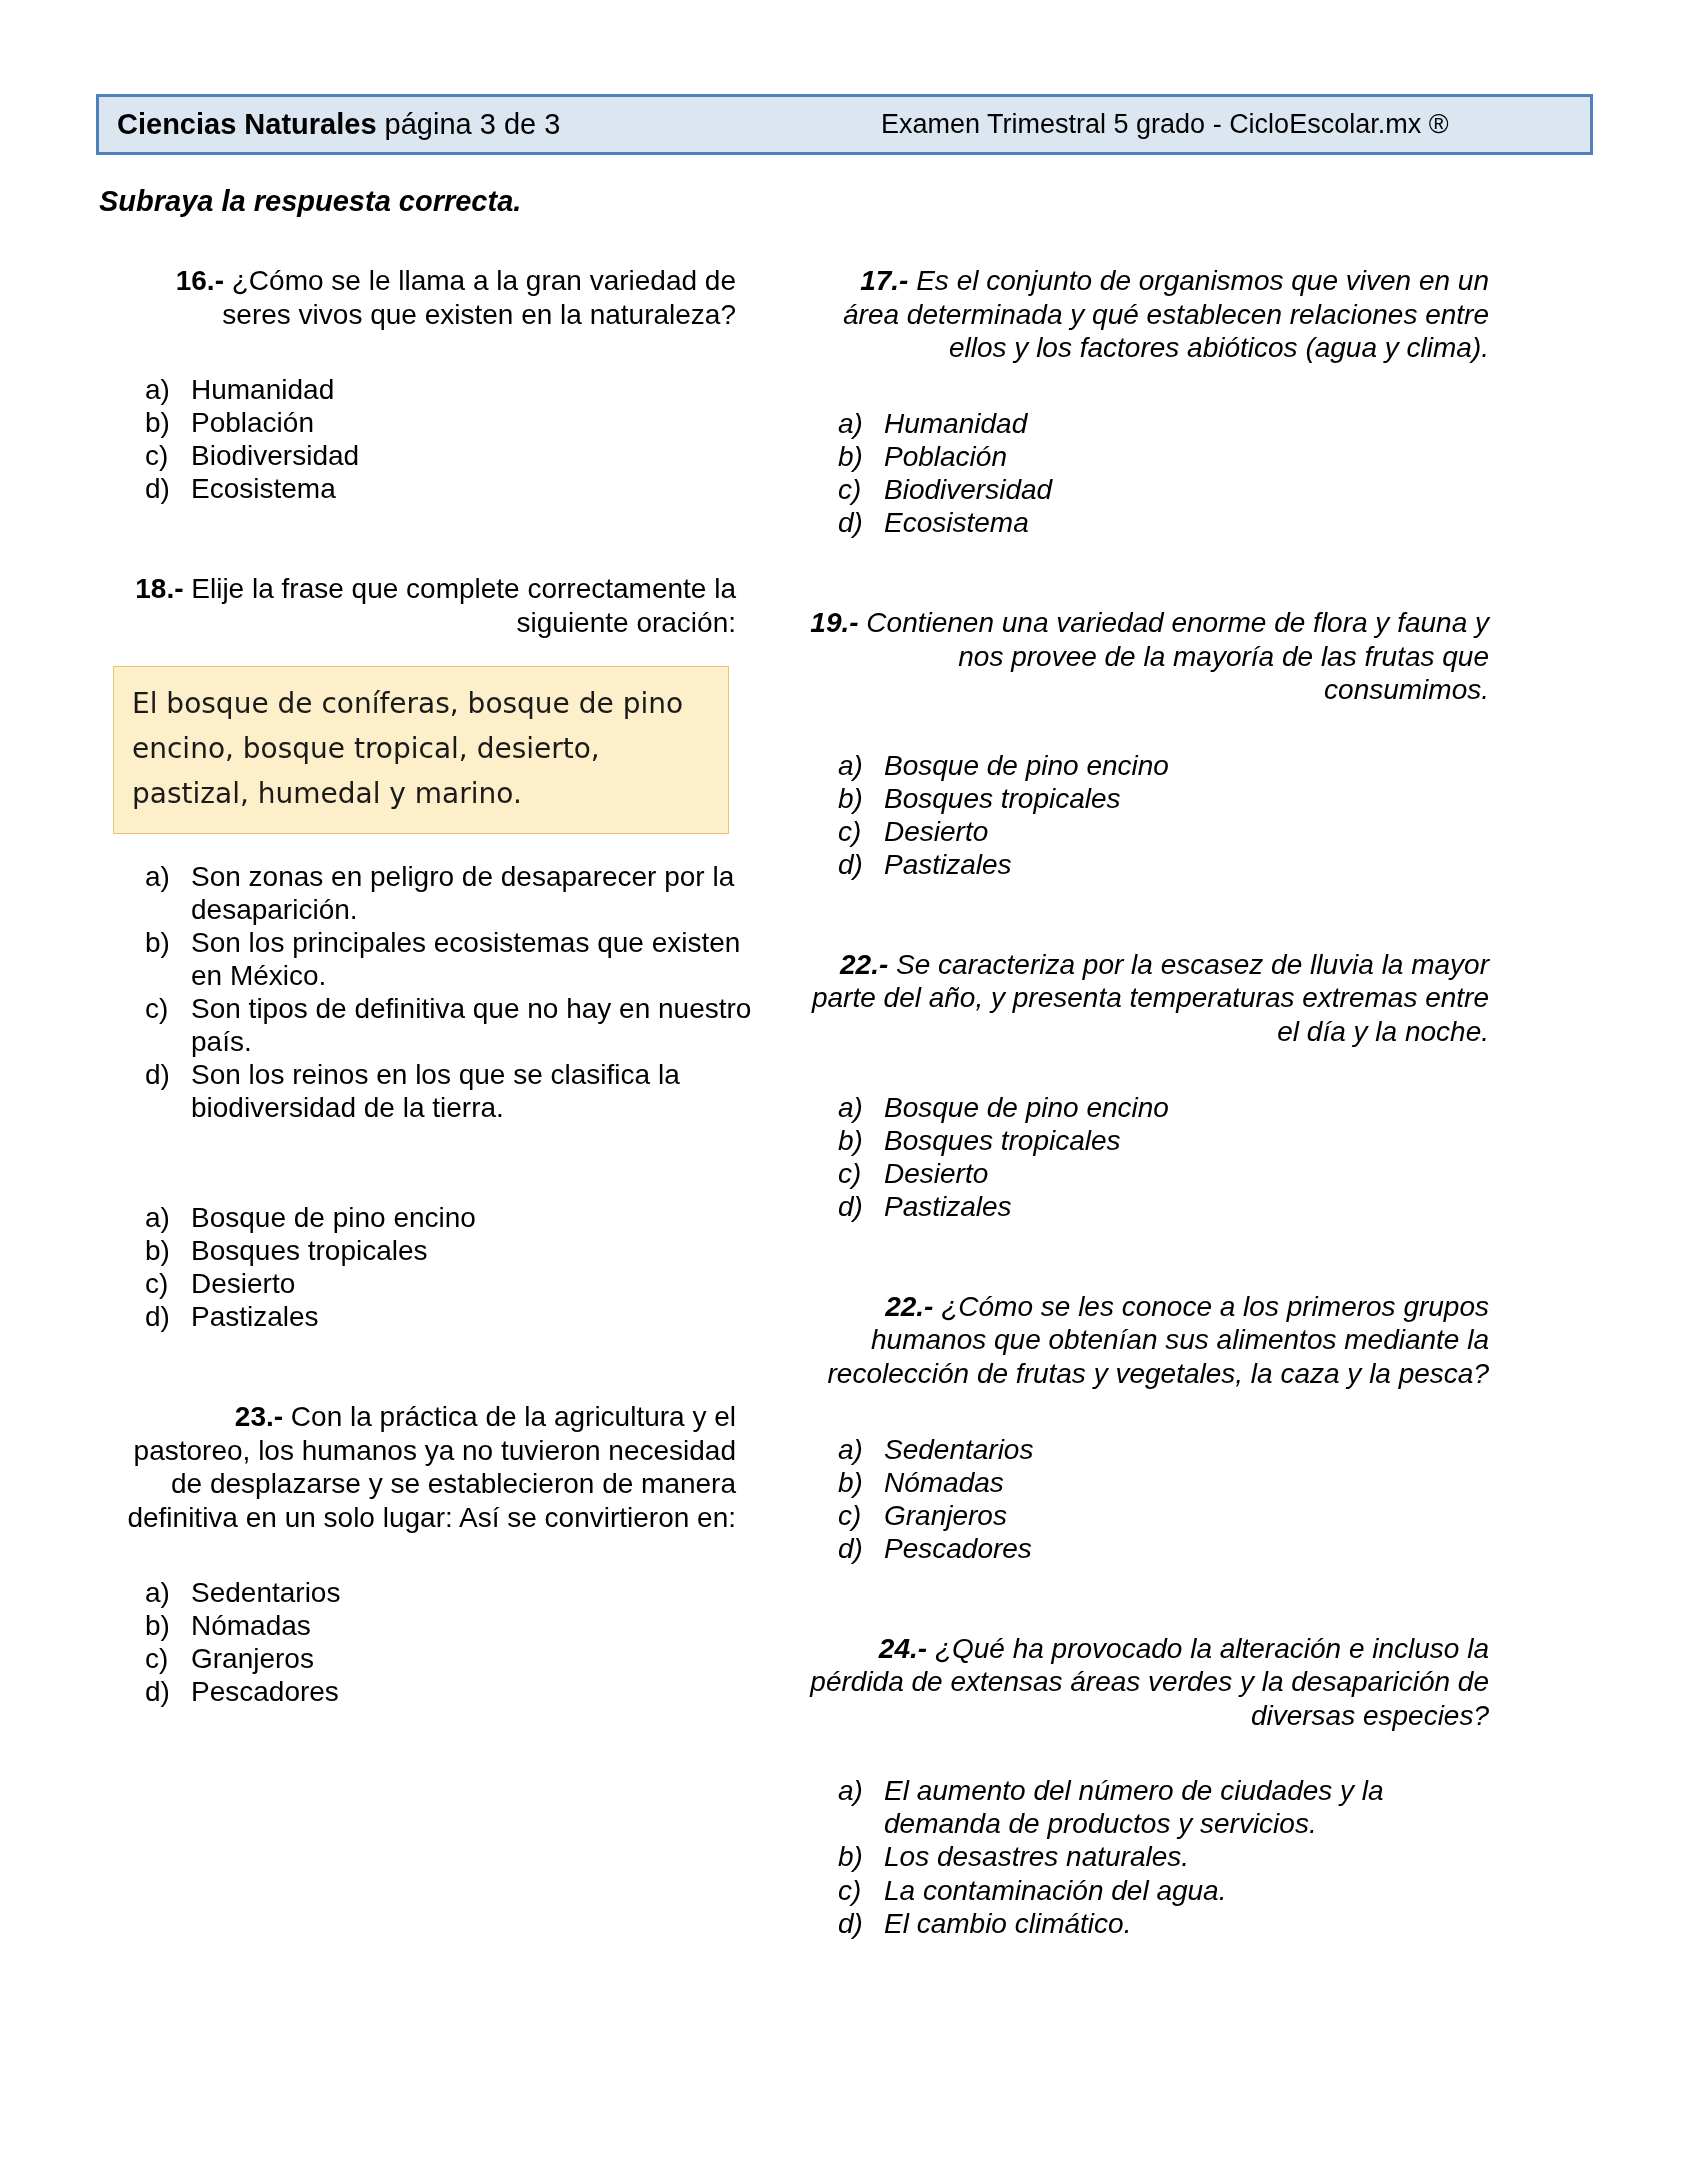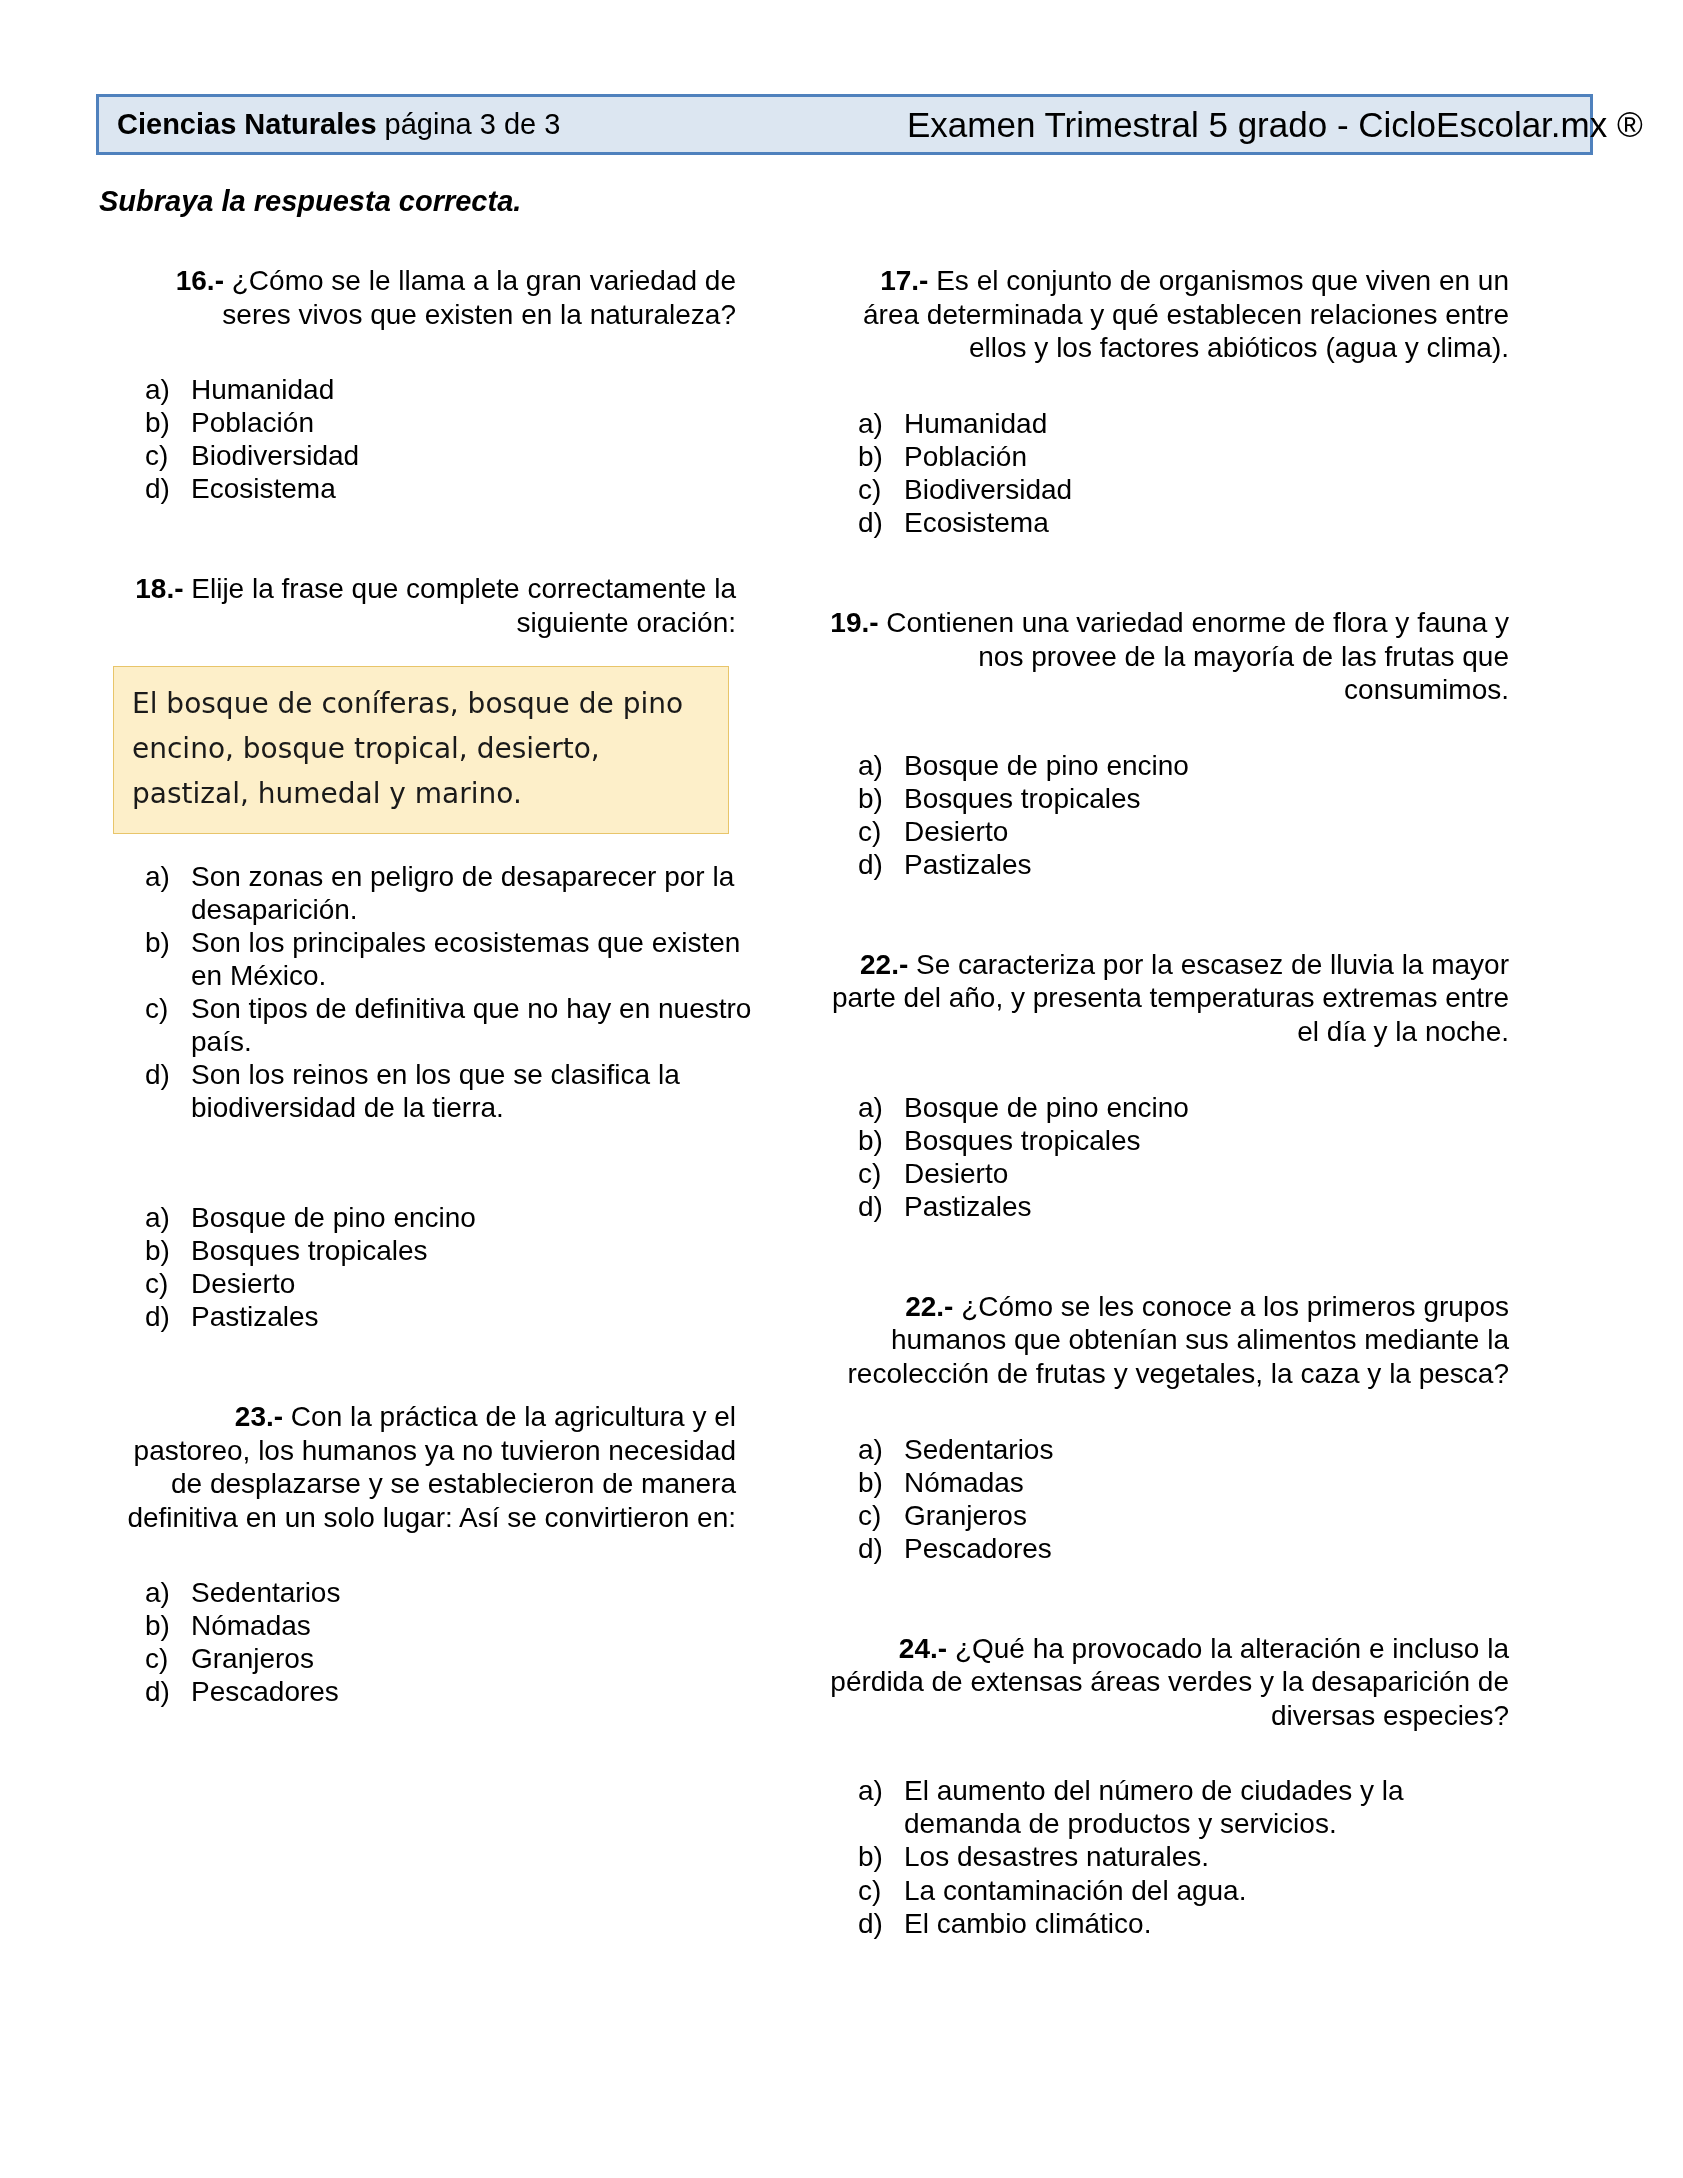--- a/index.html
+++ b/index.html
@@ -48,23 +48,23 @@
     line-height: 1;
   }
   .header-title-strong {
     font-weight: bold;
   }
   .header-title-light {
     font-weight: normal;
   }
   .header-right {
     position: absolute;
-    left: 808px;
+    left: 782px;
     white-space: nowrap;
-    font-size: 35px;
+    font-size: 27px;
     line-height: 1;
     font-weight: normal;
   }
 
   
   .instruction {
     position: absolute;
     left: 99px;
     top: 185px;
     font-size: 29px;
@@ -76,22 +76,23 @@
   
   .col {
     position: absolute;
     top: 248px;
   }
   .col-left {
     left: 99px;
     width: 653px;
   }
   .col-right {
-    left: 812px;
+    left: 792px;
     width: 713px;
+    font-style: italic;
   }
 
   .question {
     margin-bottom: 0;
   }
   .q-stem {
     font-size: 28px;
     line-height: 1.20;
     text-align: right;
     margin: 16px;

